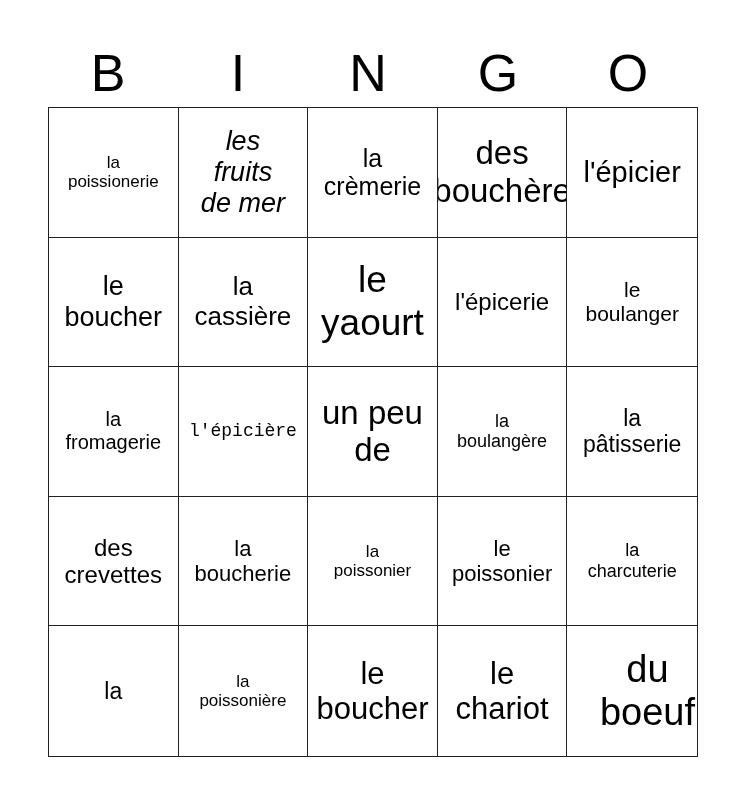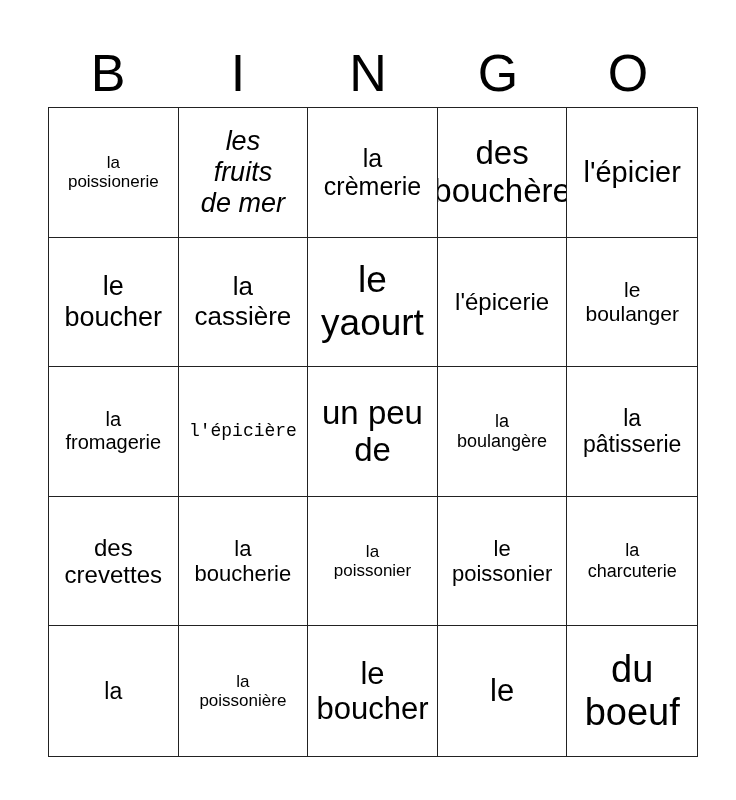--- a/index.html
+++ b/index.html
@@ -157,21 +157,22 @@
     </div>
     <div class="cell" style="font-size: 31px;">
       <div>
         <span>le</span>
         <span>boucher</span>
       </div>
     </div>
     <div class="cell" style="font-size: 31px;">
       <div>
         <span>le</span>
+        <span>chariot</span>
       </div>
     </div>
-    <div class="cell" style="font-size: 38px;">
+    <div class="cell" style="font-size: 38px; justify-content: flex-end;">
       <div>
         <span>du</span>
         <span>boeuf</span>
       </div>
     </div>
   </div>
 
 </body></html>

